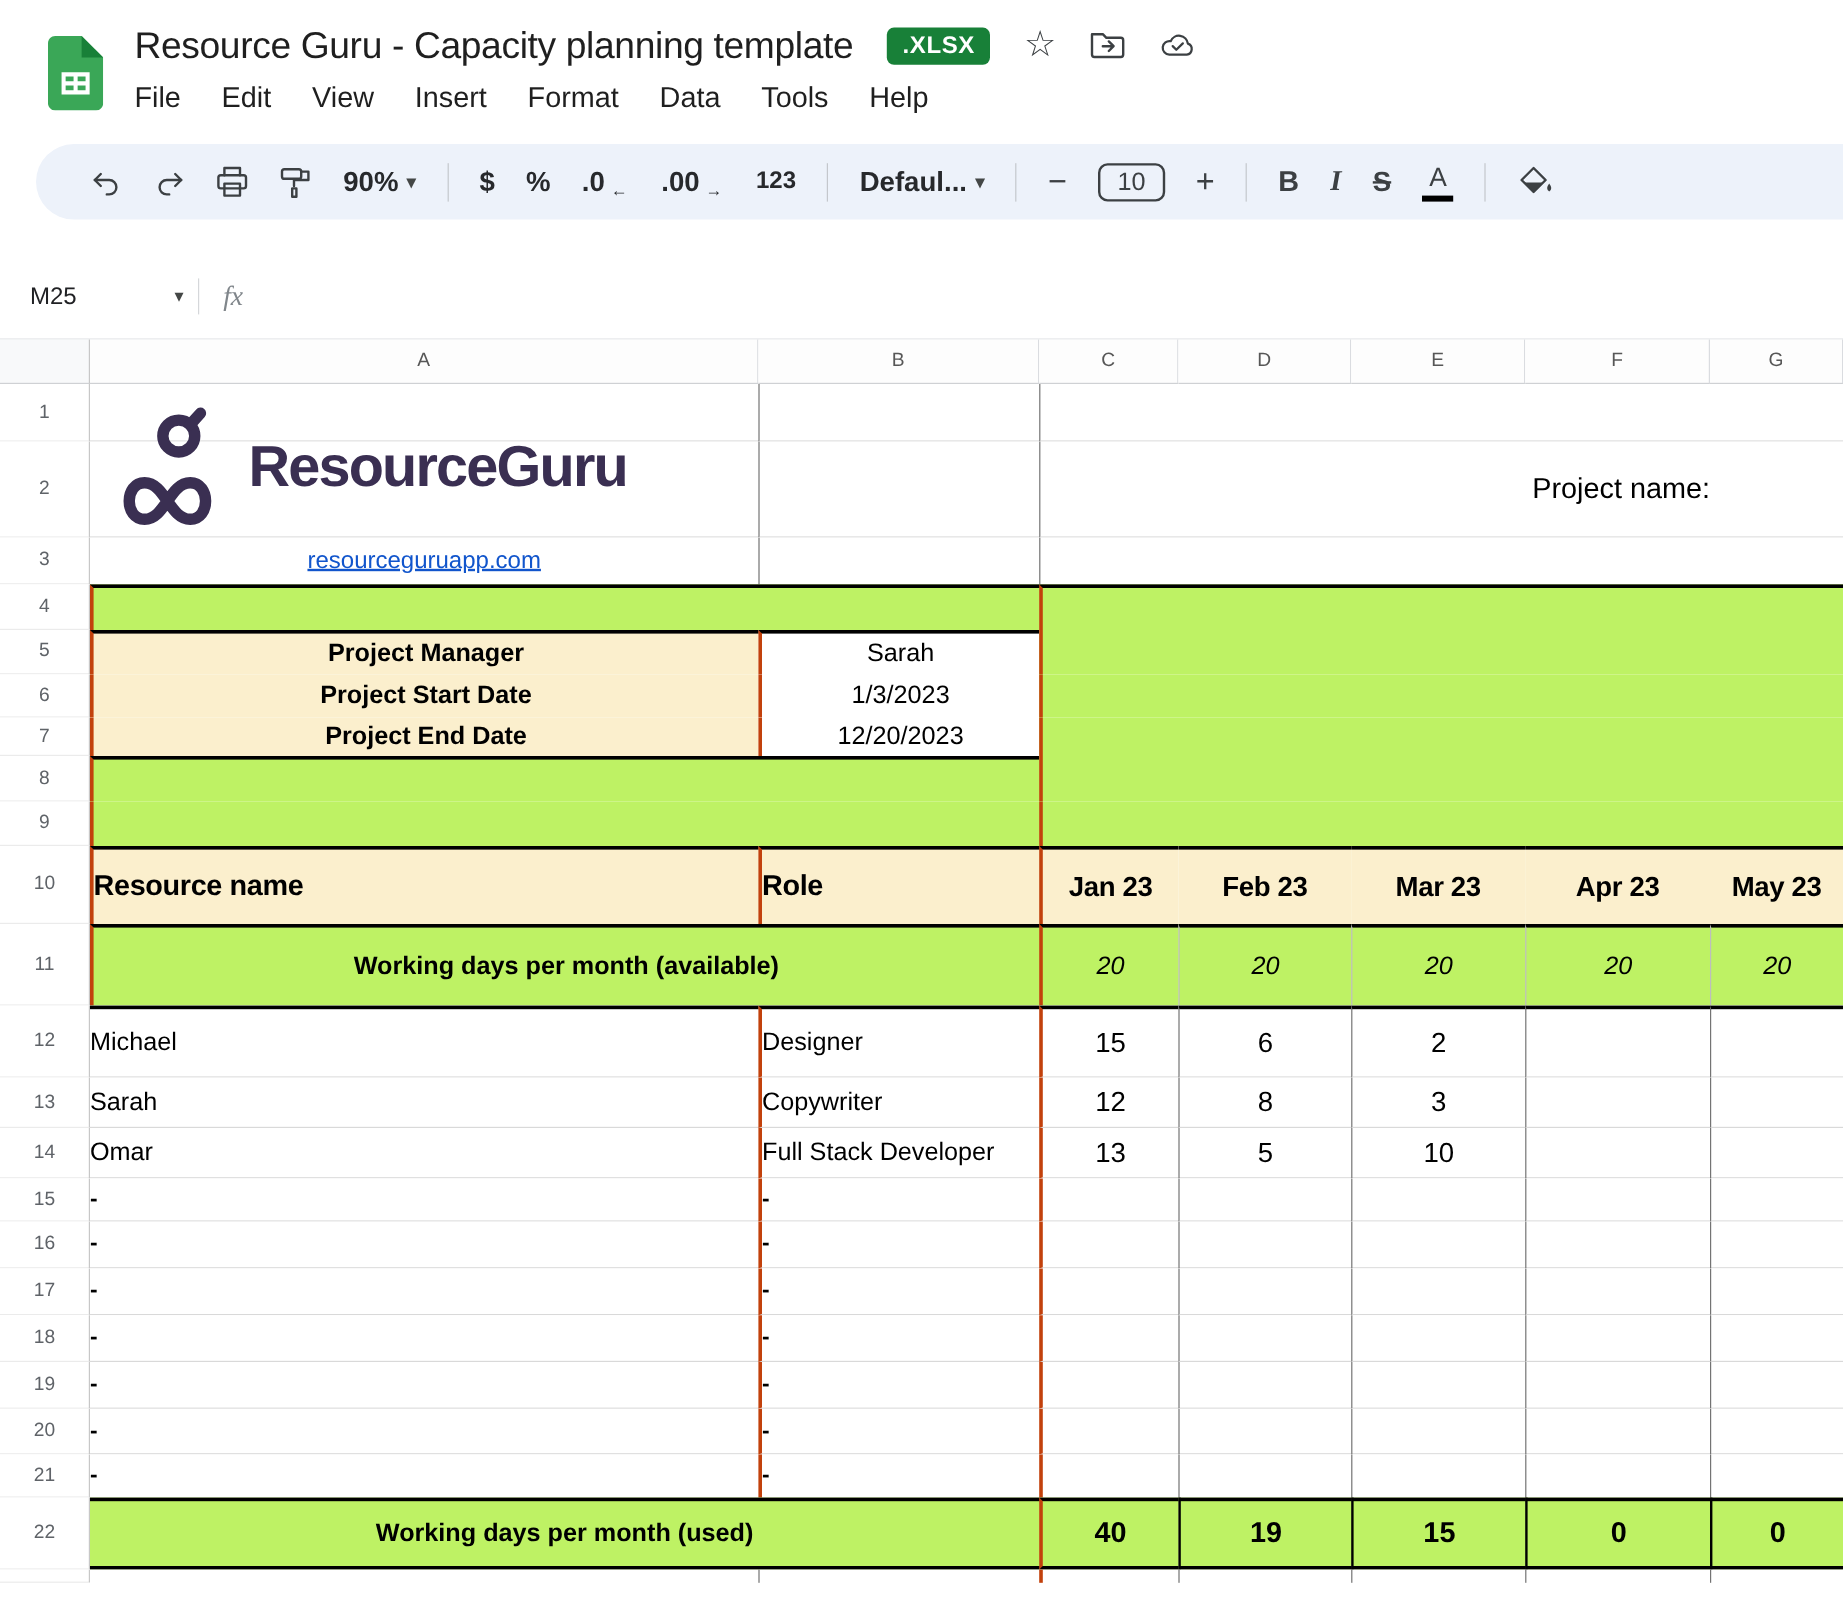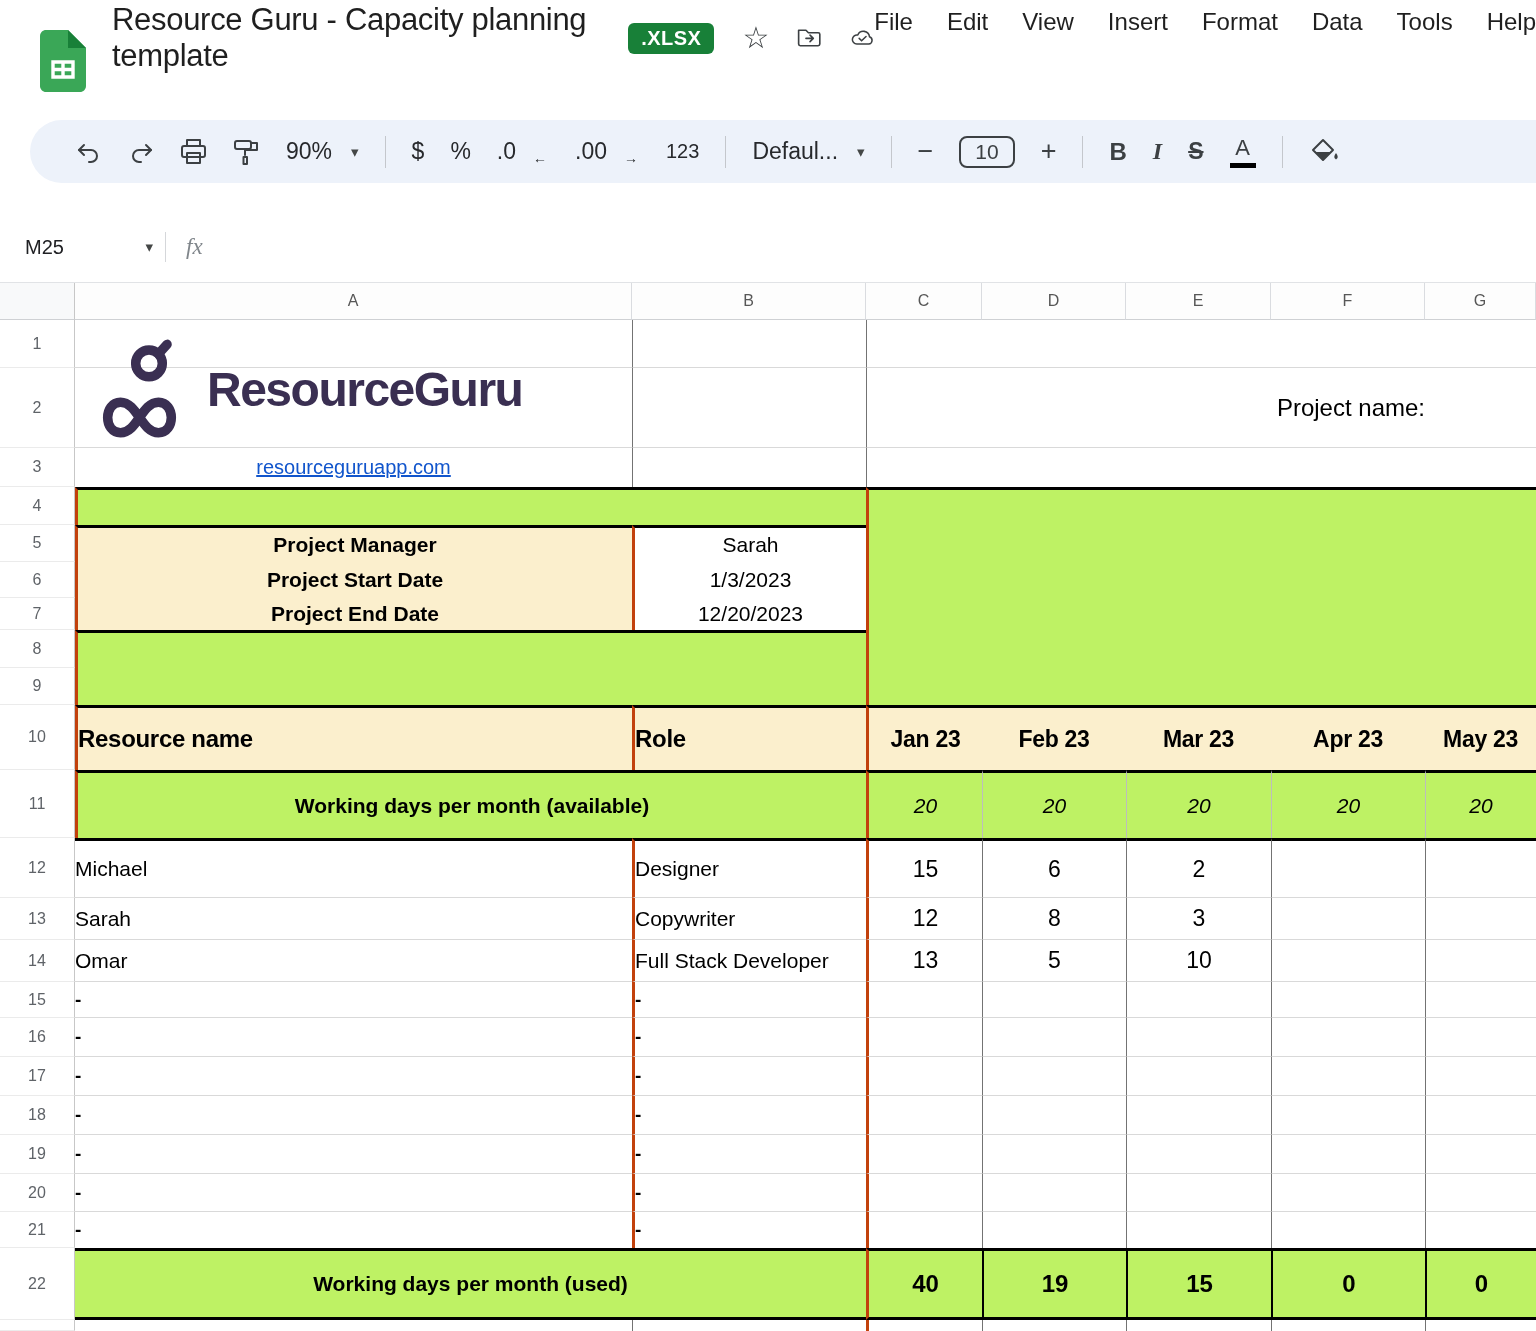--- a/index.html
+++ b/index.html
@@ -1,32 +1,32 @@
 <!DOCTYPE html>
 <html><head>
 <meta charset="utf-8">
 <style>
   html,body{margin:0;padding:0;background:#fff;}
   body{width:1536px;height:1331px;overflow:hidden;font-family:"Liberation Sans",sans-serif;color:#202124;}
   *{box-sizing:border-box;}
   
   .appbar{display:flex;height:120px;background:#fff;}
   .gsicon{width:46px;height:62px;margin:30px 26px 0 40px;flex:none;}
-  .headmain{display:flex;flex-direction:row;}
+  .headmain{display:flex;flex-direction:column;}
   .trow{display:flex;align-items:center;gap:28px;margin-top:16px;height:44px;}
   .doc-title{font-size:31px;font-weight:500;color:#1f1f1f;letter-spacing:-0.3px;}
   .badge{background:#188038;color:#fff;font-weight:700;font-size:20px;padding:4px 13px;border-radius:6px;letter-spacing:0.5px;}
   .star{font-size:30px;color:#3c4043;line-height:1;}
   .hicon{width:30px;height:28px;}
   .menubar{display:flex;gap:34px;font-size:24px;color:#1f1f1f;margin-top:8px;}
   .menubar span{cursor:default;}
   
   .tbarwrap{height:92px;background:#fff;}
   .tbar{margin-left:30px;width:1506px;height:63px;background:#edf2fa;border-radius:32px 0 0 32px;display:flex;align-items:center;gap:26px;padding-left:46px;color:#3c4043;}
-  .tbtn{display:flex;align-items:center;gap:19px;font-size:23px;font-weight:400;color:#27292c;}
+  .tbtn{display:flex;align-items:center;gap:7px;font-size:23px;font-weight:700;color:#27292c;}
   .tsep{width:1px;height:32px;background:#c4c7cc;flex:none;}
   .dd{font-size:15px;color:#444746;}
   .sub{font-size:14px;position:relative;top:6px;left:-2px;}
   .fsize{border:2px solid #3c4043;border-radius:8px;padding:2px 14px;font-size:21px;font-weight:500;}
   .bi{font-size:24px;font-weight:700;}
   .it{font-size:24px;font-style:italic;font-weight:600;font-family:"Liberation Serif",serif;}
   .strike{font-size:23px;font-weight:600;text-decoration:line-through;}
   .tcol{display:flex;flex-direction:column;align-items:center;gap:2px;}
   .tcol .bar{width:26px;height:5px;background:#000;}
   .pm{font-size:27px;font-weight:400;}
@@ -361,21 +361,21 @@
     <div class="rh">21</div>
     <div class="cell wA pad dash">-</div>
     <div class="cell wB pad dash bl3">-</div>
     <div class="cell wC ctr bl3"></div>
     <div class="cell wD ctr bl1"></div>
     <div class="cell wE ctr bl1"></div>
     <div class="cell wF ctr bl1"></div>
     <div class="cell wG ctr bl1"></div>
   </div>
 
-  <div class="srow" style="height:72px">
+  <div class="srow" style="height:60px">
     <div class="rh">22</div>
     <div class="cell wAB gray b ctr bt3 bb3">Working days per month (used)</div>
     <div class="cell wC gray b ctr used bt3 bb3 bl3">40</div>
     <div class="cell wD gray b ctr used bt3 bb3 bl2">19</div>
     <div class="cell wE gray b ctr used bt3 bb3 bl2">15</div>
     <div class="cell wF gray b ctr used bt3 bb3 bl2">0</div>
     <div class="cell wG gray b ctr used bt3 bb3 bl2">0</div>
   </div>
 
   <div class="srow" style="height:11px">

